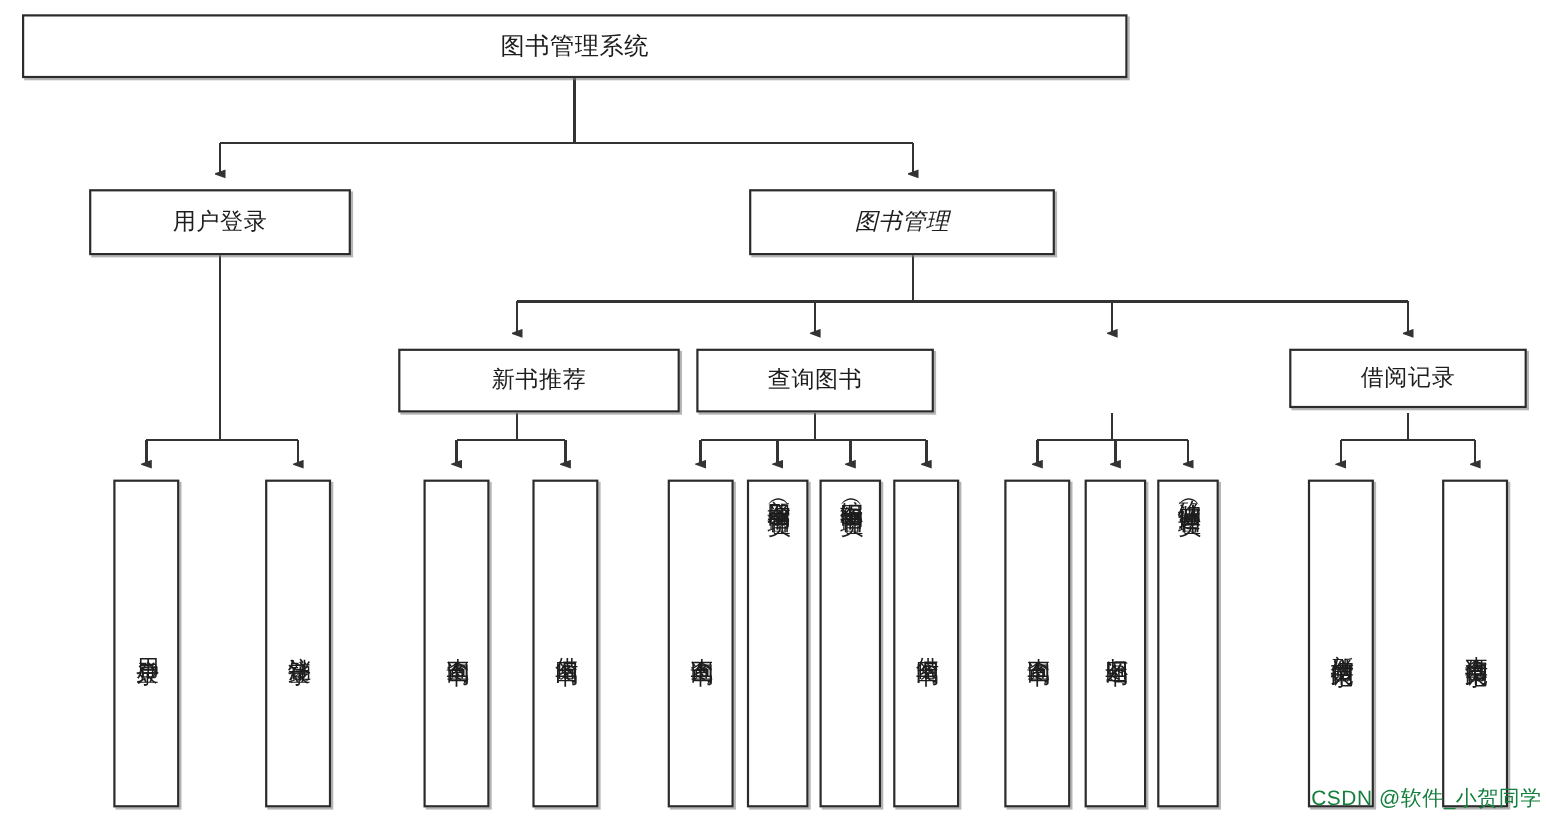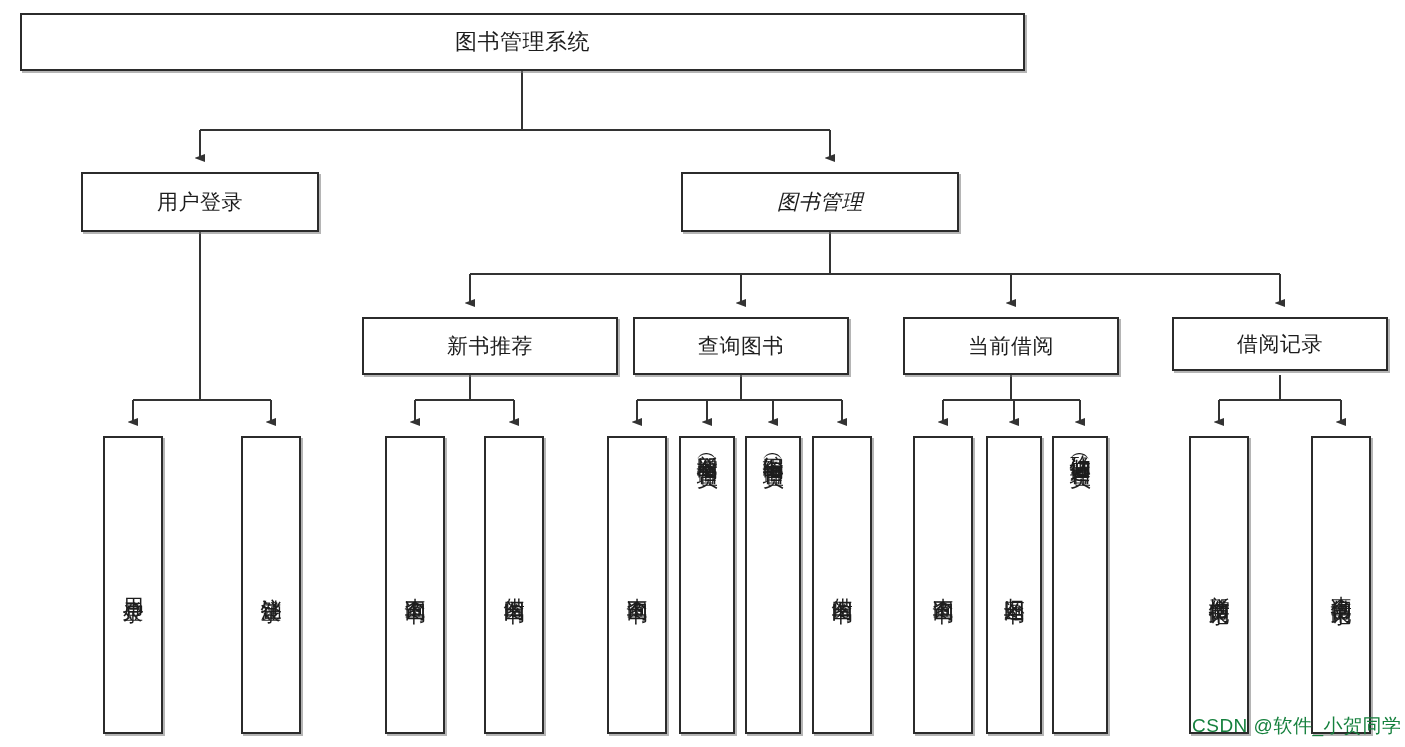--- a/index.html
+++ b/index.html
@@ -143,23 +143,20 @@
   <div class="node horiz" style="left:681px;top:172px;width:278px;height:60px;font-style:italic;">
     <span class="label">图书管理</span>
   </div>
 
   <div class="node horiz" style="left:362px;top:317px;width:256px;height:58px;">
     <span class="label">新书推荐</span>
   </div>
   <div class="node horiz" style="left:633px;top:317px;width:216px;height:58px;">
     <span class="label">查询图书</span>
   </div>
-  <div class="node horiz" style="left:903px;top:317px;width:216px;height:58px;">
-    <span class="label">当前借阅</span>
-  </div>
   <div class="node horiz" style="left:1172px;top:317px;width:216px;height:54px;">
     <span class="label">借阅记录</span>
   </div>
 
   <div class="node vert center-v" style="left:103px;top:436px;width:60px;height:298px;">
     <span class="label">用户登录</span>
   </div>
   <div class="node vert center-v" style="left:241px;top:436px;width:60px;height:298px;">
     <span class="label">注销登录</span>
   </div>

